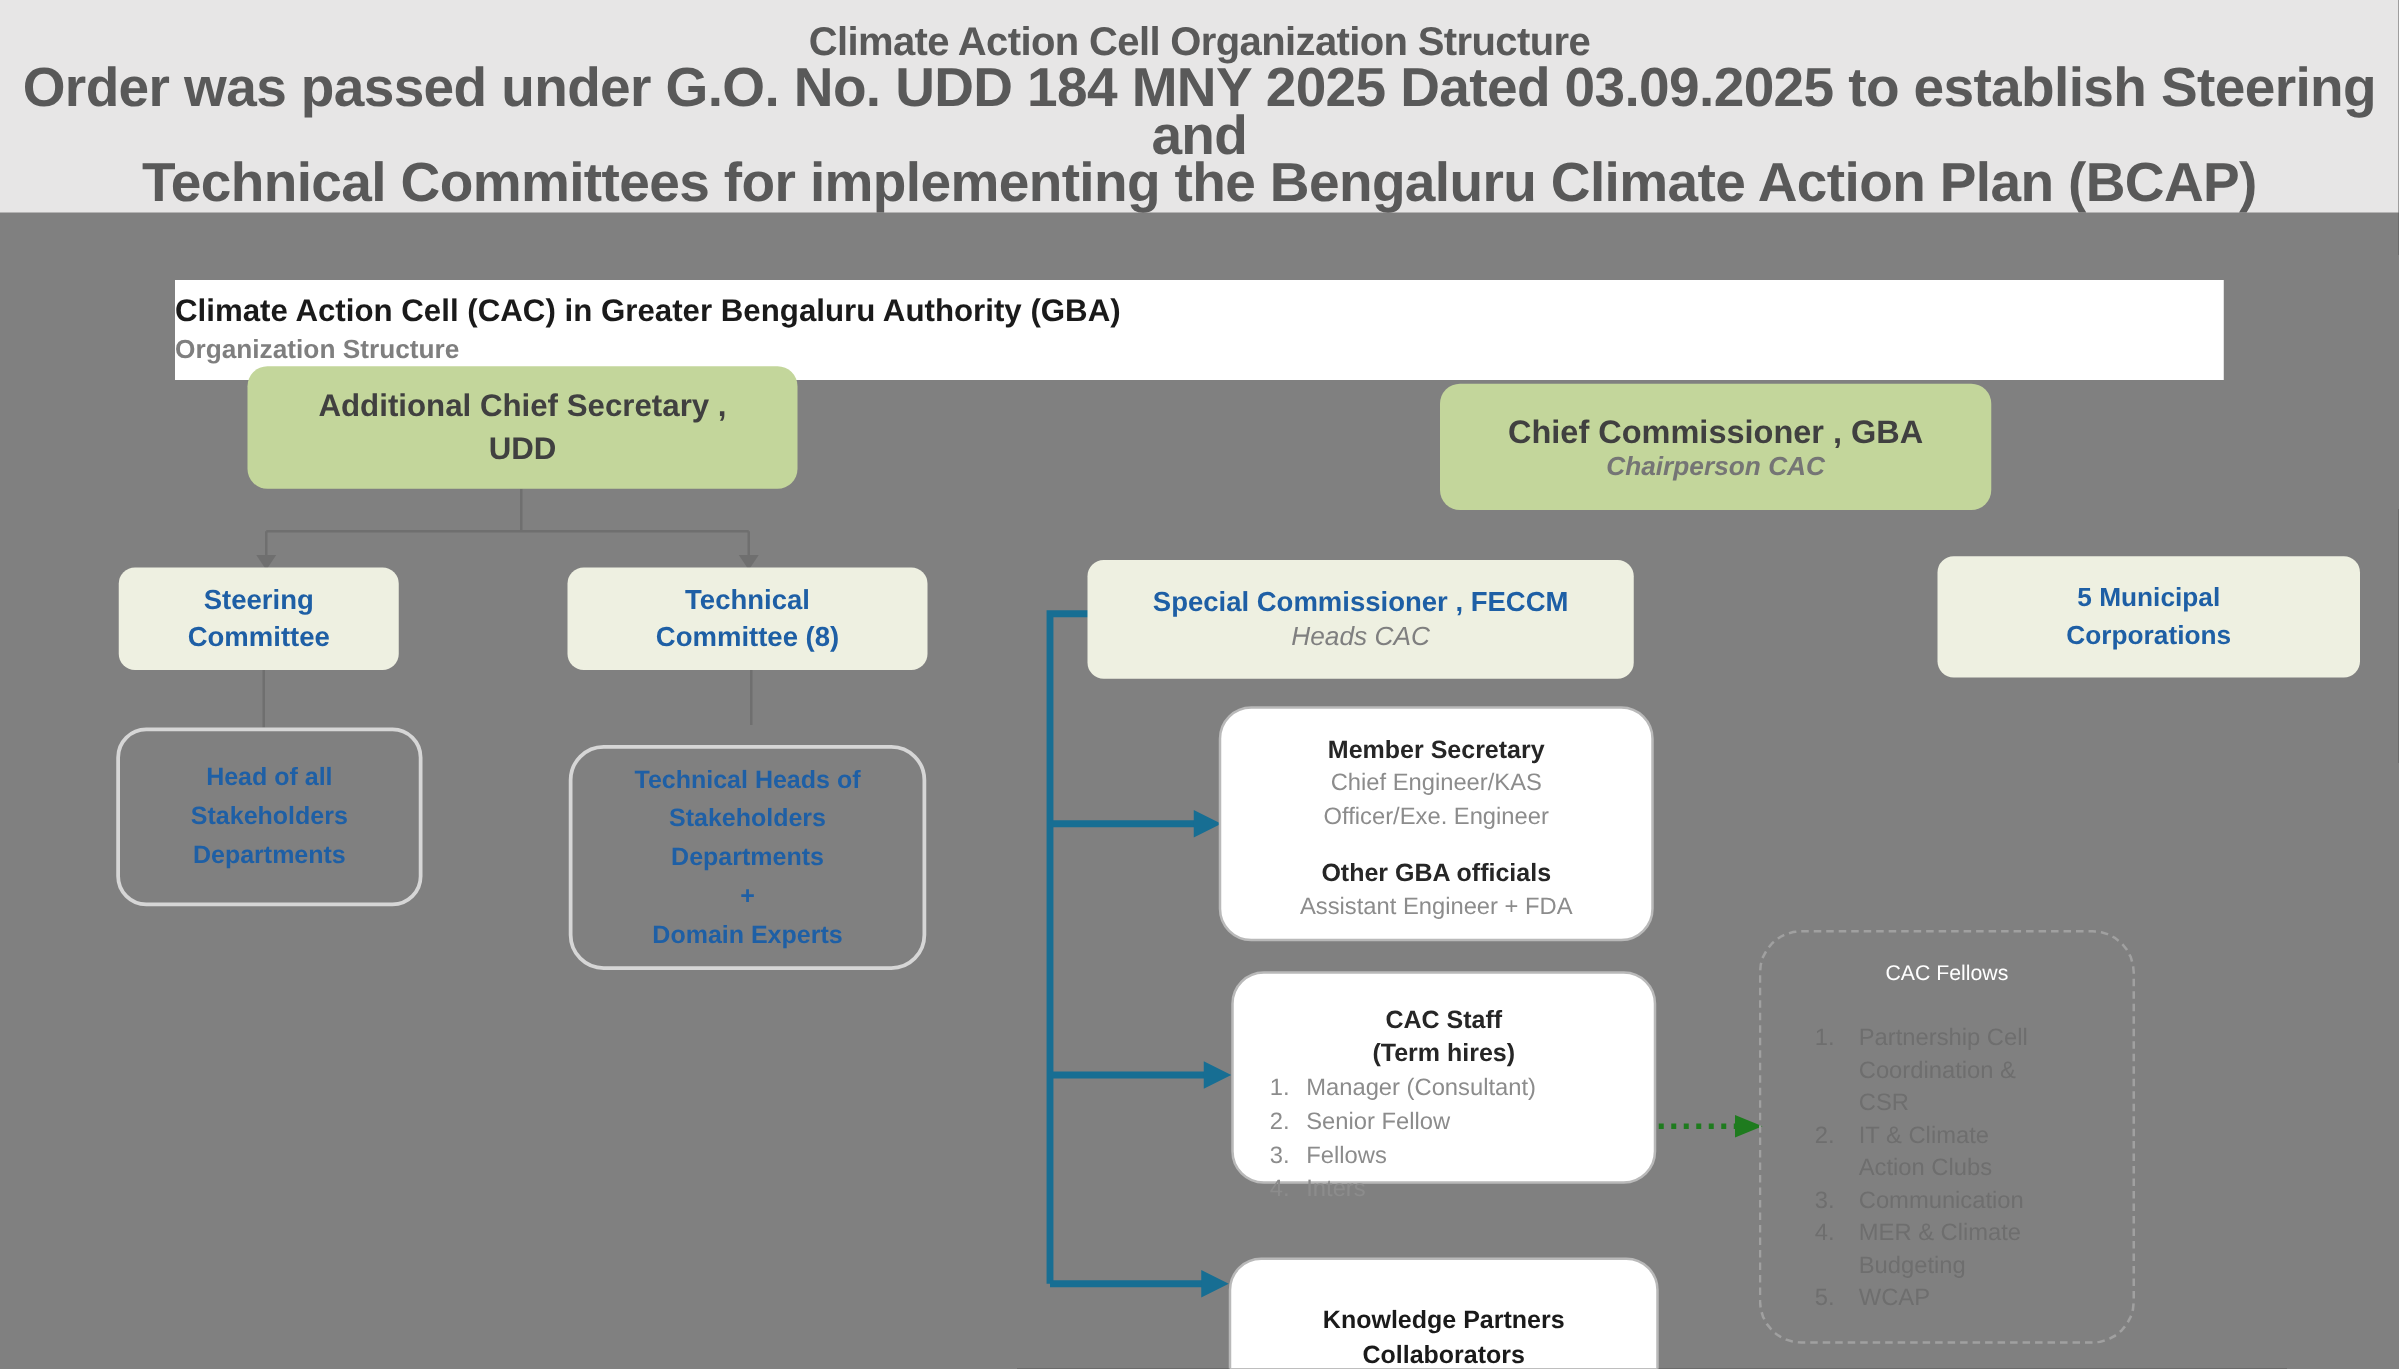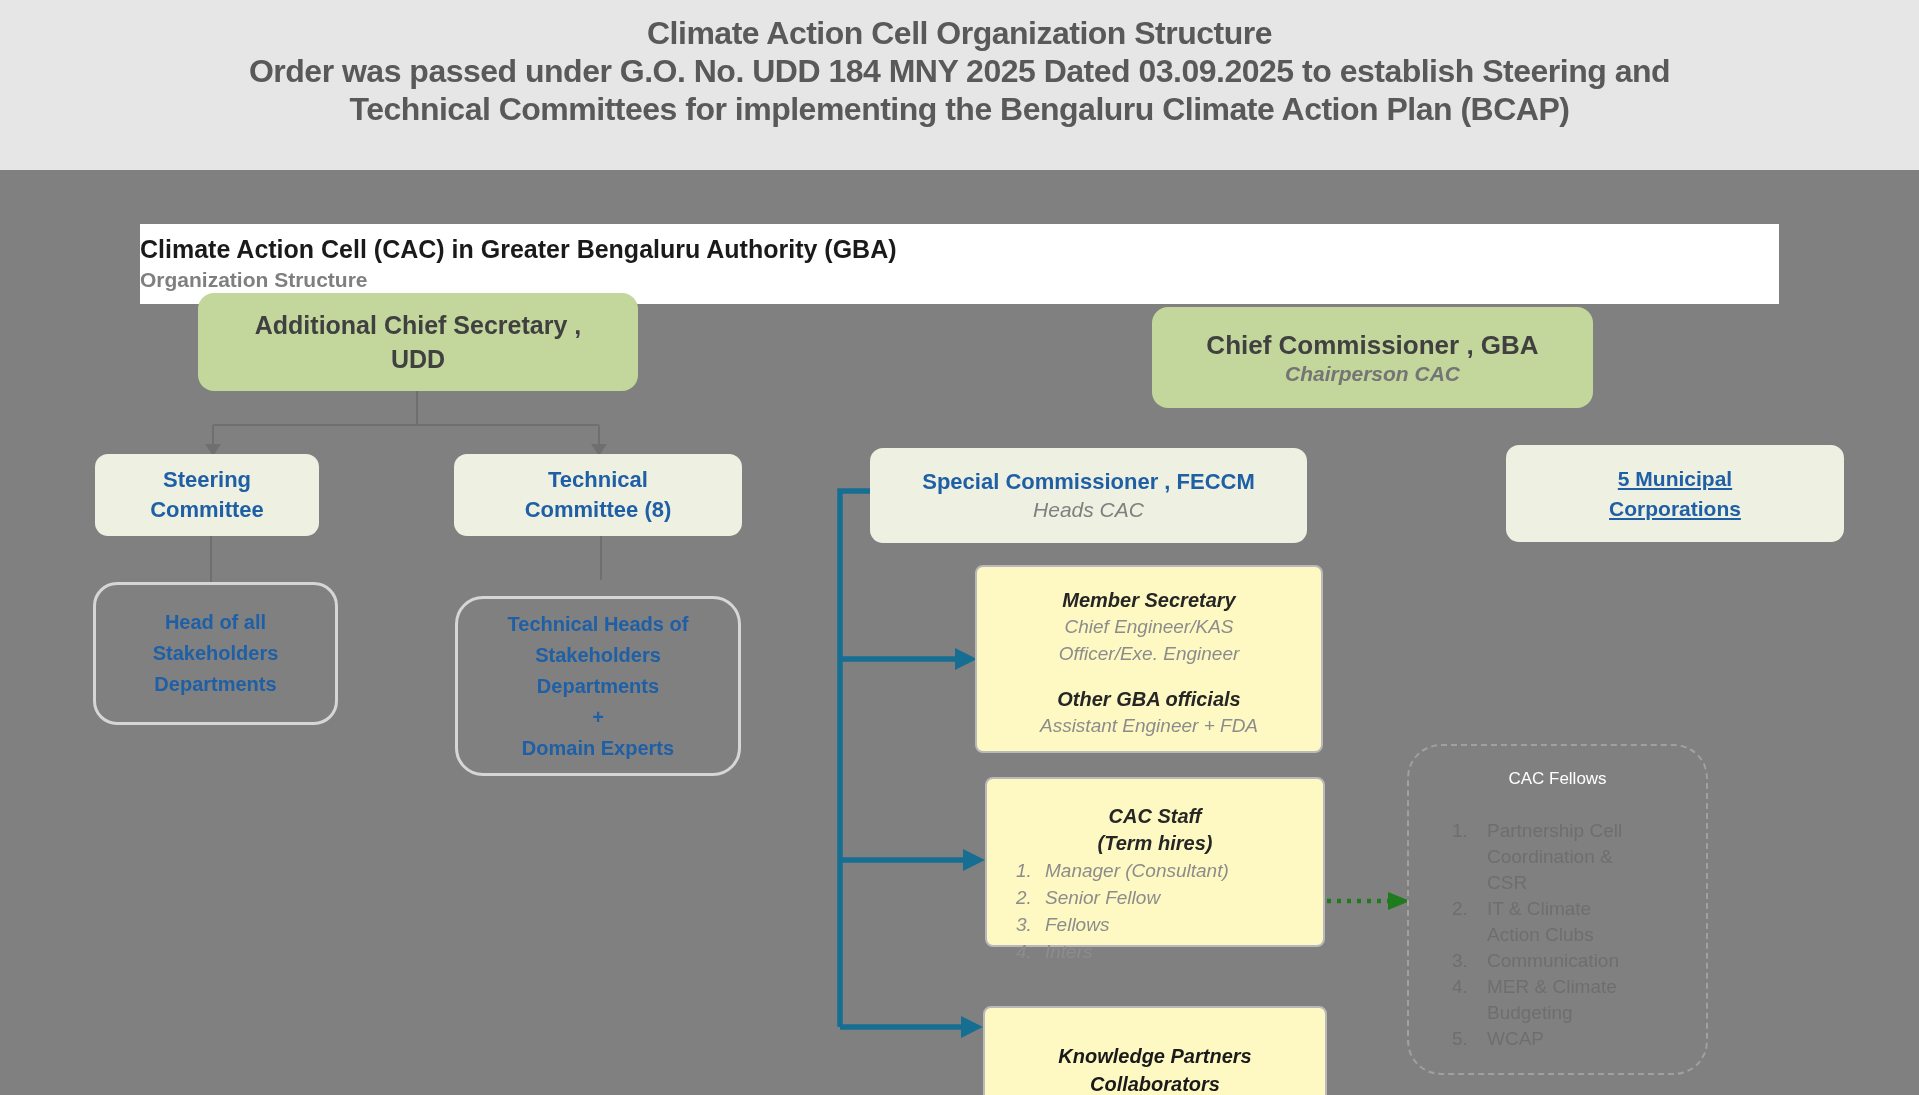--- a/index.html
+++ b/index.html
@@ -2,21 +2,21 @@
 <html><head>
 <meta charset="utf-8">
 <style>
   html,body{margin:0;padding:0;background:#4d4d4d;}
   .page{position:relative;width:1919px;height:1095px;overflow:hidden;
         background:#808080;font-family:"Liberation Sans",sans-serif;}
   
   .band{position:absolute;left:0;top:0;width:1919px;height:170px;background:#e7e6e6;
         text-align:center;color:#595959;font-weight:bold;z-index:2;}
   .band-title{padding-top:14px;font-size:32px;line-height:38px;letter-spacing:-0.5px;}
-  .band-sub{font-size:32px;line-height:38px;letter-spacing:-0.5px;white-space:pre-line;}
+  .band-sub{font-size:44px;line-height:38px;letter-spacing:-0.5px;white-space:pre-line;}
   
   .connectors{position:absolute;left:0;top:0;z-index:1;pointer-events:none;}
   
   .box{position:absolute;z-index:2;display:flex;flex-direction:column;
        justify-content:center;align-items:center;text-align:center;box-sizing:border-box;}
   .pre{white-space:pre-line;}
   .titlebar{position:absolute;left:140px;top:204px;width:1639px;height:80px;background:#ffffff;
             z-index:2;text-align:left;box-sizing:border-box;margin-top:20px;}
   .tb-title{padding-top:11px;font-size:25px;font-weight:bold;color:#1a1a1a;line-height:28px;}
   .tb-sub{font-size:21px;font-weight:bold;color:#7f7f7f;line-height:26px;margin-top:4px;}
@@ -24,21 +24,21 @@
   .cream{background:#eef0e1;border-radius:13px;color:#1e5fa5;font-weight:bold;}
   .acs{font-size:25px;line-height:34px;}
   .cc-title{font-size:26px;line-height:31px;color:#404040;font-weight:bold;}
   .cc-role{font-size:21px;line-height:25px;color:#757575;font-weight:bold;font-style:italic;}
   .committee{font-size:22px;line-height:30px;}
   .sp-title{font-size:22px;line-height:28px;color:#1e5fa5;font-weight:bold;}
   .sp-role{font-size:21px;line-height:27px;color:#7f7f7f;font-style:italic;font-weight:normal;}
   .municipal{font-size:21px;line-height:30px;}
   .ghost{border:3px solid #d6d6d6;border-radius:24px;background:transparent;
          color:#1e5fa5;font-weight:bold;font-size:20px;line-height:31px;}
-  .white{background:#fef9c3;border:2px solid #b9b9b9;border-radius:8px;font-style:italic;}
+  .white{background:#ffffff;border:2px solid #b9b9b9;border-radius:26px;}
   .ms{justify-content:flex-start;padding-top:20px;}
   .ms-h{font-size:20px;font-weight:bold;color:#262626;line-height:26px;}
   .ms-d{font-size:19px;color:#8c8c8c;line-height:27px;}
   .ms-gap{height:19px;}
   .staff{justify-content:flex-start;padding-top:24px;}
   .staff-h{font-size:20px;font-weight:bold;color:#262626;line-height:27px;white-space:pre-line;}
   .staff ol{margin:0;align-self:flex-start;text-align:left;padding-left:50px;
             font-size:19px;color:#8c8c8c;}
   .staff li{line-height:27px;padding-left:8px;}
   .kp{font-size:20px;font-weight:bold;color:#1a1a1a;line-height:28px;}
@@ -108,21 +108,21 @@
 Committee</div>
 
   <div class="box cream committee pre" style="left:454px;top:454px;width:288px;height:82px;">Technical
 Committee (8)</div>
 
   <div class="box cream" style="left:870px;top:448px;width:437px;height:95px;">
     <div class="sp-title">Special Commissioner , FECCM</div>
     <div class="sp-role">Heads CAC</div>
   </div>
 
-  <div class="box cream municipal pre" style="left:1506px;top:445px;width:338px;height:97px;text-decoration:underline;">5 Municipal
+  <div class="box cream municipal pre" style="left:1550px;top:445px;width:338px;height:97px;">5 Municipal
 Corporations</div>
 
   <div class="box ghost pre" style="left:93px;top:582px;width:245px;height:143px;">Head of all
 Stakeholders
 Departments</div>
 
   <div class="box ghost pre" style="left:455px;top:580px;width:286px;height:180px;border-radius:28px;margin-top:16px;">Technical Heads of
 Stakeholders
 Departments
 +

